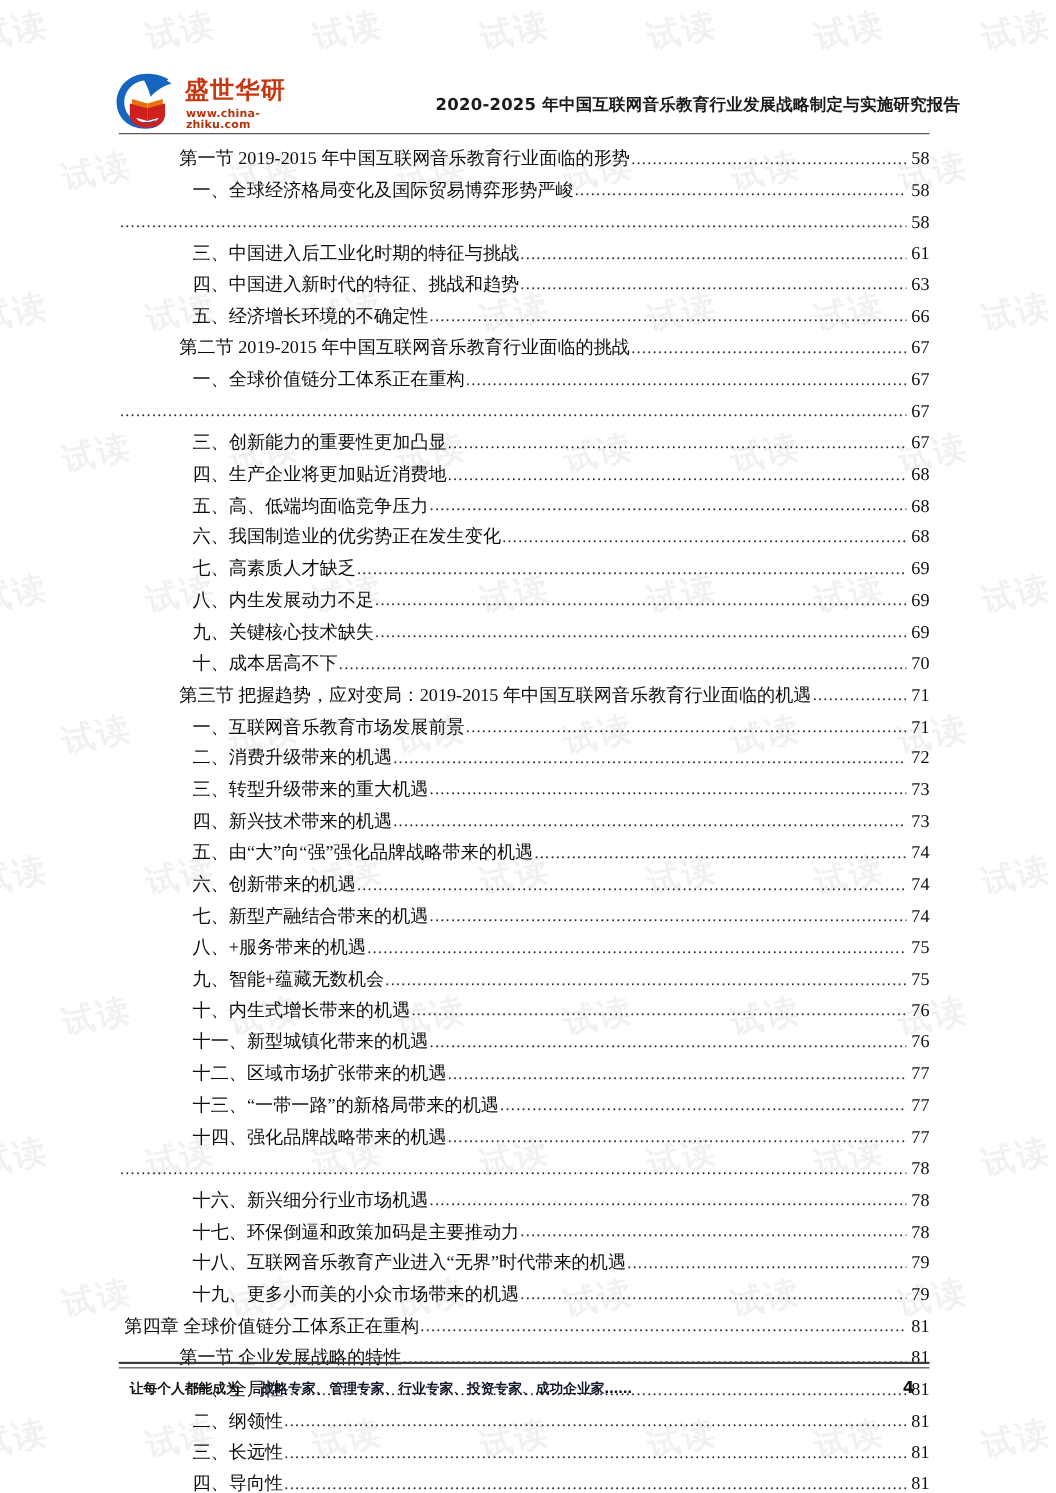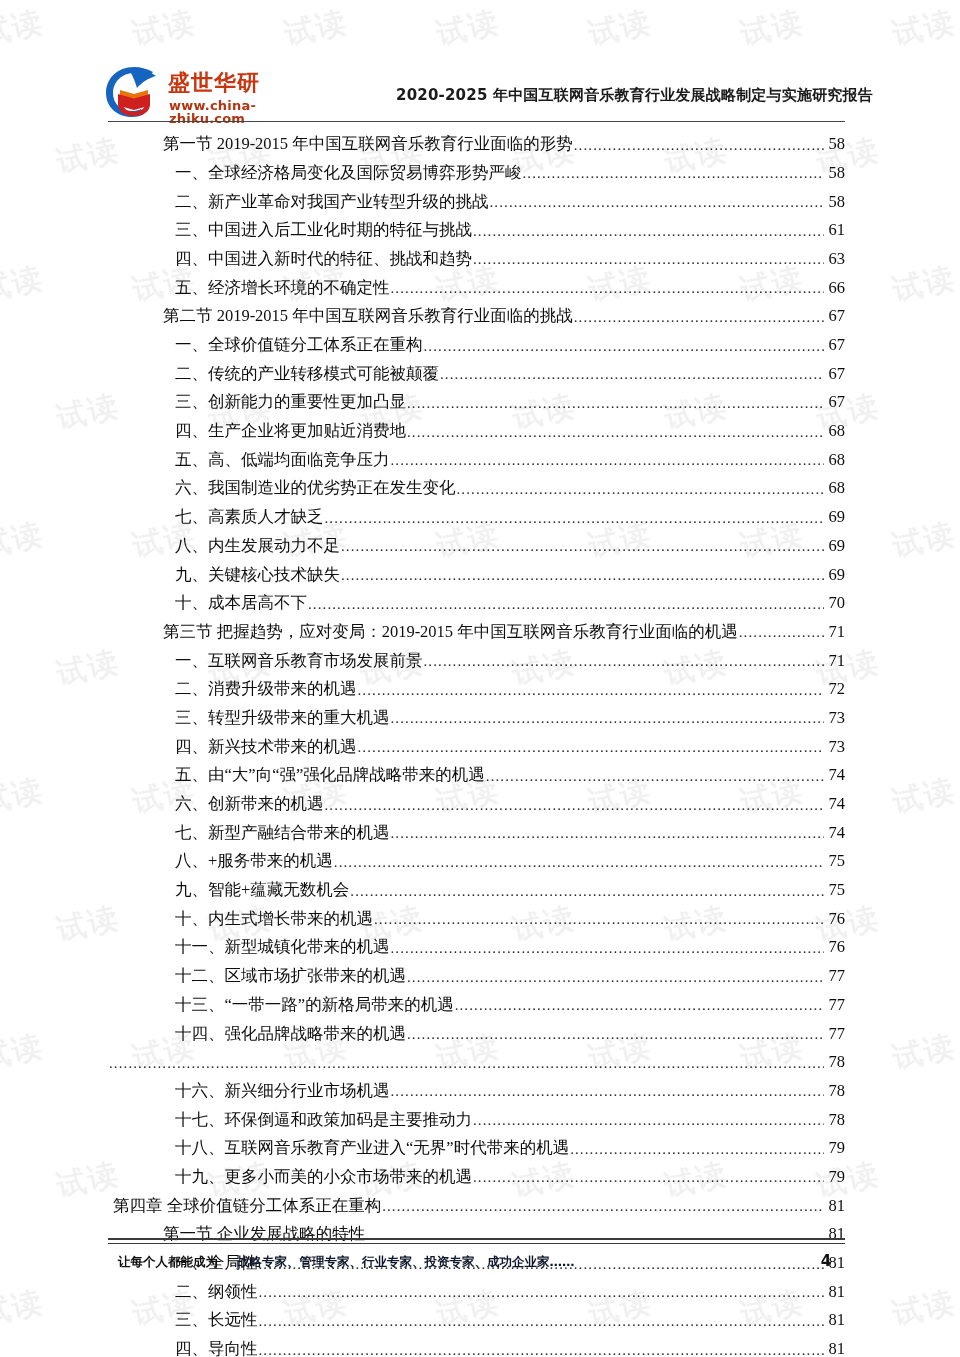--- a/index.html
+++ b/index.html
@@ -74,21 +74,21 @@
     letter-spacing: 1px;
     color: #c8360f;
     line-height: 1;
   }
   .logo-text-url {
     position: absolute;
     left: 65px;
     top: 35px;
     font-family: "DejaVu Sans", sans-serif;
     font-weight: 700;
-    font-size: 13px;
+    font-size: 10px;
     letter-spacing: 0.2px;
     color: #b3340f;
     line-height: 1;
   }
   .header-title {
     position: absolute;
     left: 396px;
     top: 86px;
     font-family: "DejaVu Sans", sans-serif;
     font-size: 15px;
@@ -303,21 +303,20 @@
           <span class="label">第一节  2019-2015 年中国互联网音乐教育行业面临的形势</span>
           <span class="leader">................................................................................................................................................................................................................................</span>
           <span class="pagenum">58</span>
         </div>
         <div class="toc-row lvl-item">
           <span class="label">一、全球经济格局变化及国际贸易博弈形势严峻</span>
           <span class="leader">................................................................................................................................................................................................................................</span>
           <span class="pagenum">58</span>
         </div>
         <div class="toc-row lvl-item">
-          <span class="label">二、新产业革命对我国产业转型升级的挑战</span>
           <span class="leader">................................................................................................................................................................................................................................</span>
           <span class="pagenum">58</span>
         </div>
         <div class="toc-row lvl-item">
           <span class="label">三、中国进入后工业化时期的特征与挑战</span>
           <span class="leader">................................................................................................................................................................................................................................</span>
           <span class="pagenum">61</span>
         </div>
         <div class="toc-row lvl-item">
           <span class="label">四、中国进入新时代的特征、挑战和趋势</span>
@@ -333,21 +332,20 @@
           <span class="label">第二节  2019-2015 年中国互联网音乐教育行业面临的挑战</span>
           <span class="leader">................................................................................................................................................................................................................................</span>
           <span class="pagenum">67</span>
         </div>
         <div class="toc-row lvl-item">
           <span class="label">一、全球价值链分工体系正在重构</span>
           <span class="leader">................................................................................................................................................................................................................................</span>
           <span class="pagenum">67</span>
         </div>
         <div class="toc-row lvl-item">
-          <span class="label">二、传统的产业转移模式可能被颠覆</span>
           <span class="leader">................................................................................................................................................................................................................................</span>
           <span class="pagenum">67</span>
         </div>
         <div class="toc-row lvl-item">
           <span class="label">三、创新能力的重要性更加凸显</span>
           <span class="leader">................................................................................................................................................................................................................................</span>
           <span class="pagenum">67</span>
         </div>
         <div class="toc-row lvl-item">
           <span class="label">四、生产企业将更加贴近消费地</span>

